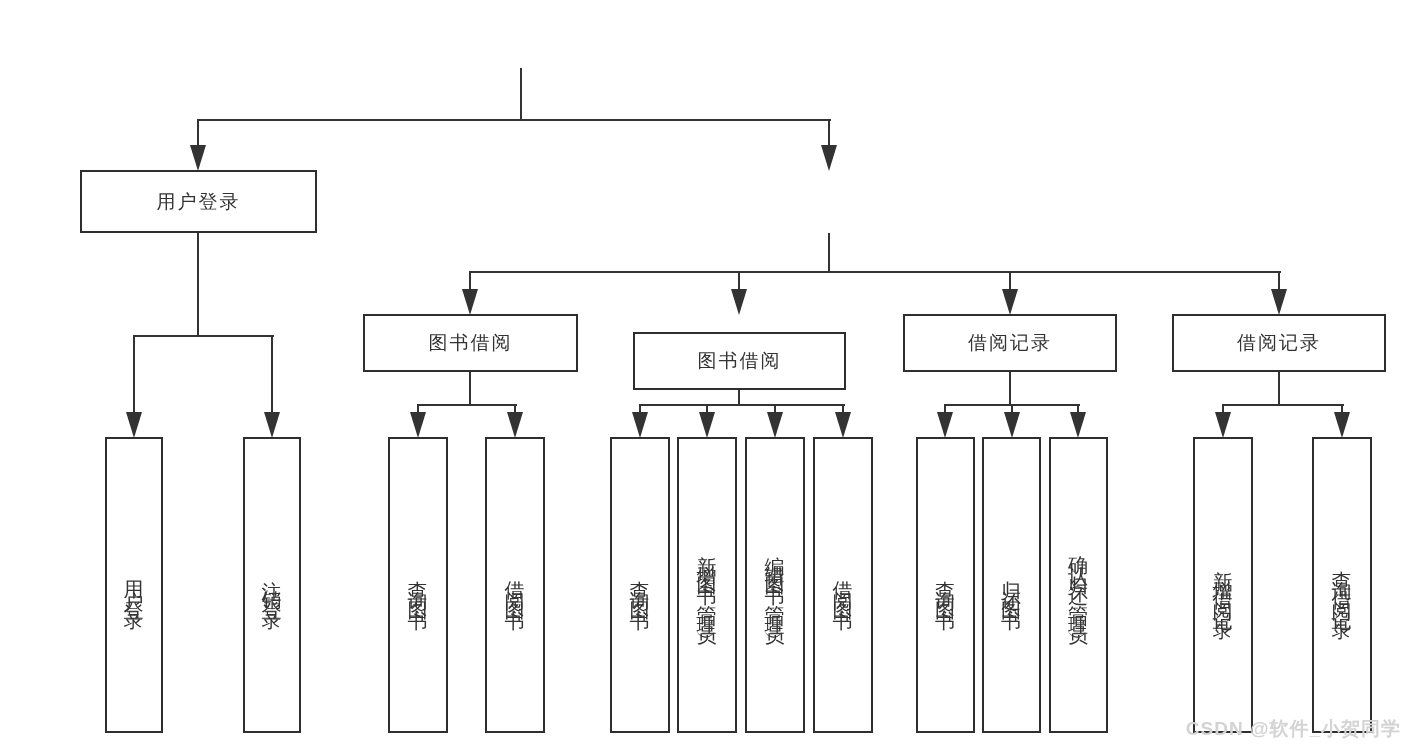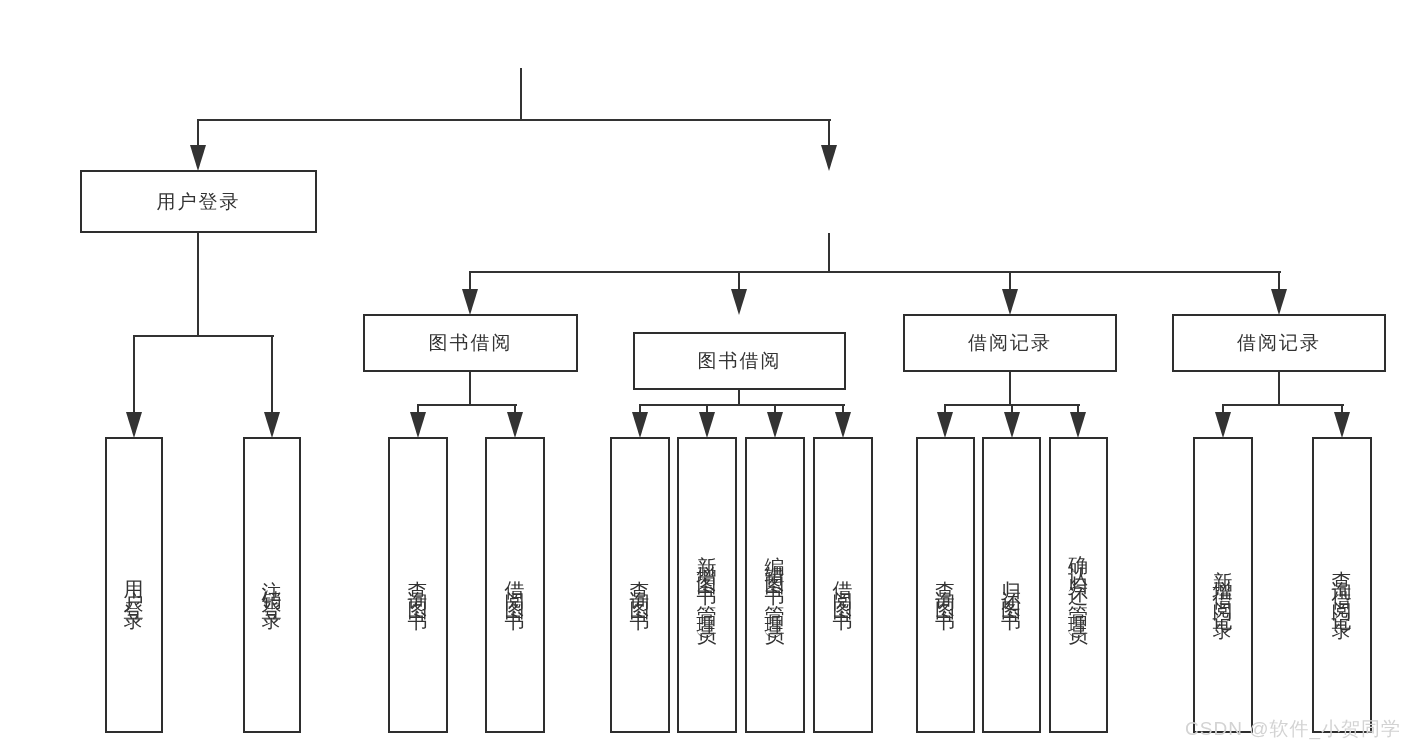--- a/index.html
+++ b/index.html
@@ -21,21 +21,21 @@
   }
   .line{position:absolute;background:var(--line,#333);z-index:1;}
   .shaft{position:absolute;width:2px;background:var(--line,#333);z-index:1;}
   .head{
     position:absolute;width:0;height:0;z-index:1;
     border-left:8px solid transparent;border-right:8px solid transparent;
     border-top:26px solid var(--line,#333);
   }
   #watermark{
     position:absolute;right:4px;bottom:5px;z-index:5;
-    font-size:19px;font-weight:normal;letter-spacing:1px;
+    font-size:19px;font-weight:bold;letter-spacing:1px;
     color:var(--watermark,#d3d3d3);
   }
 </style>
 </head>
 <body>
 
 <div id="canvas" style="--background: #ffffff; --box-border: #2e2e2e; --line: #333333; --text: #333333; --watermark: #d3d3d3;">
   <div id="watermark">CSDN @软件_小贺同学</div>
     <div class="node h" style="left: 80px; top: 170px; width: 237px; height: 63px;">用户登录</div>
     <div class="node h" style="left: 363px; top: 314px; width: 215px; height: 58px;">图书借阅</div>

